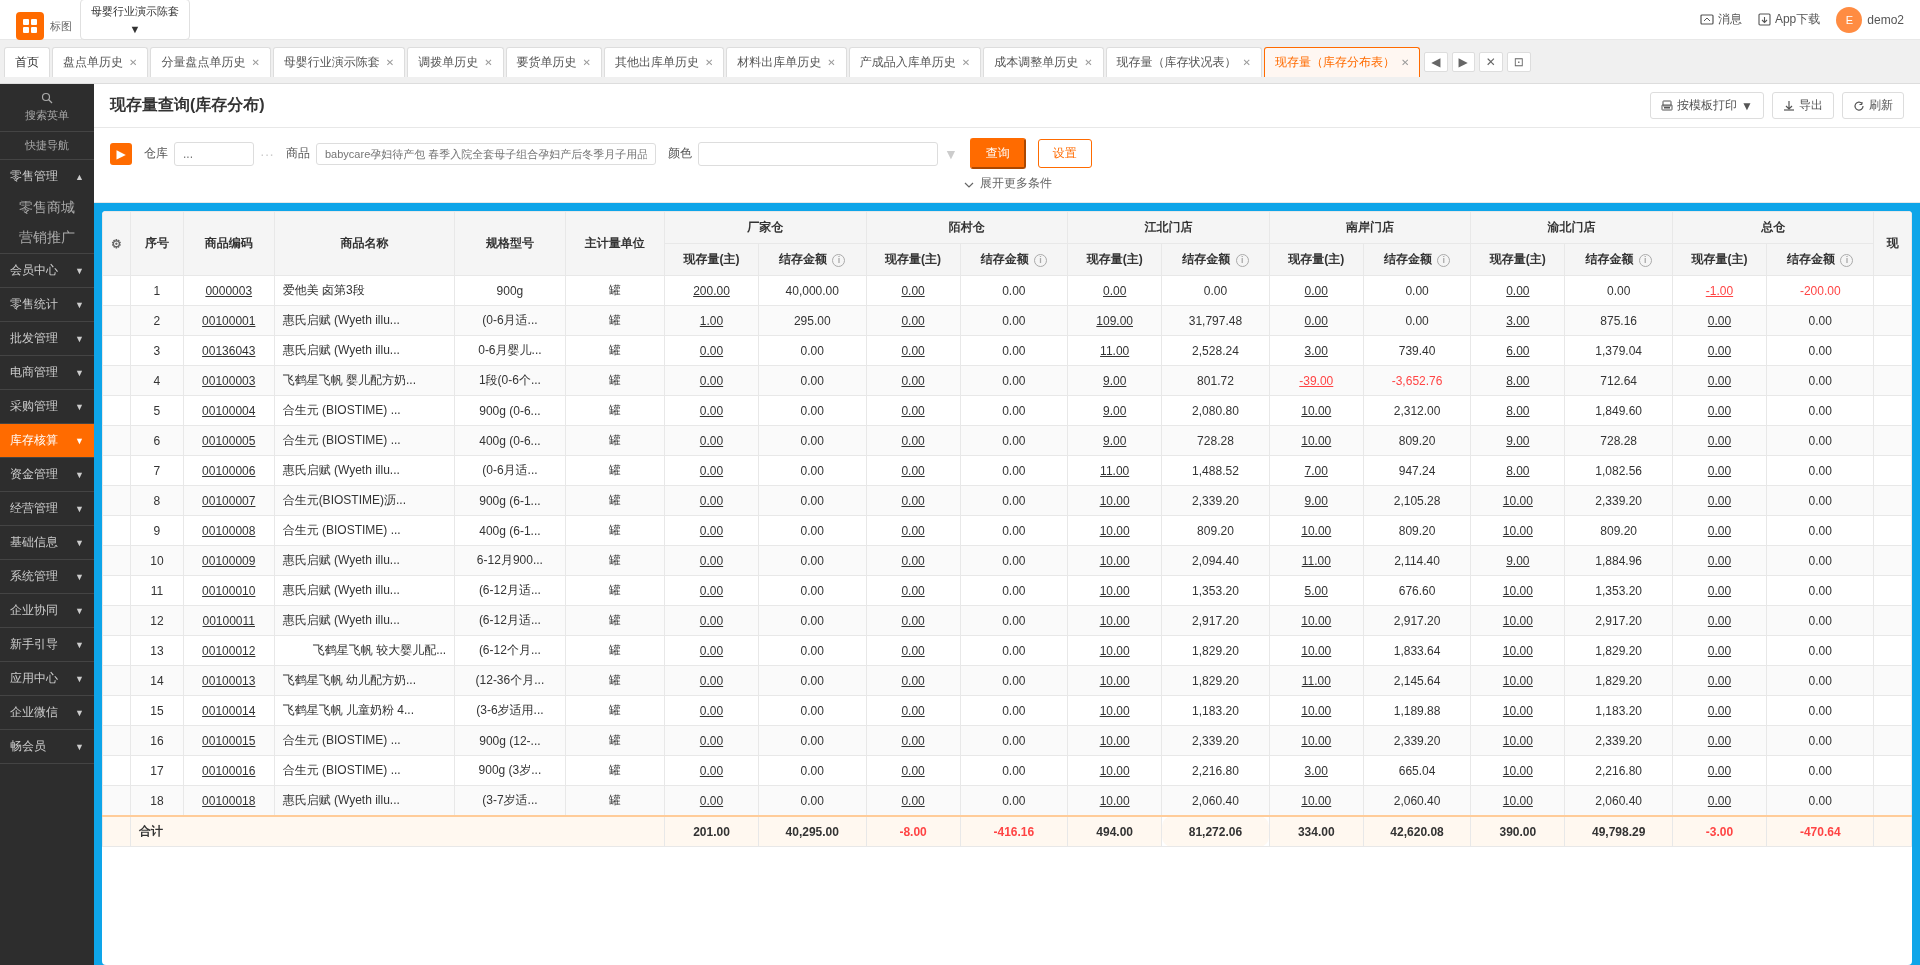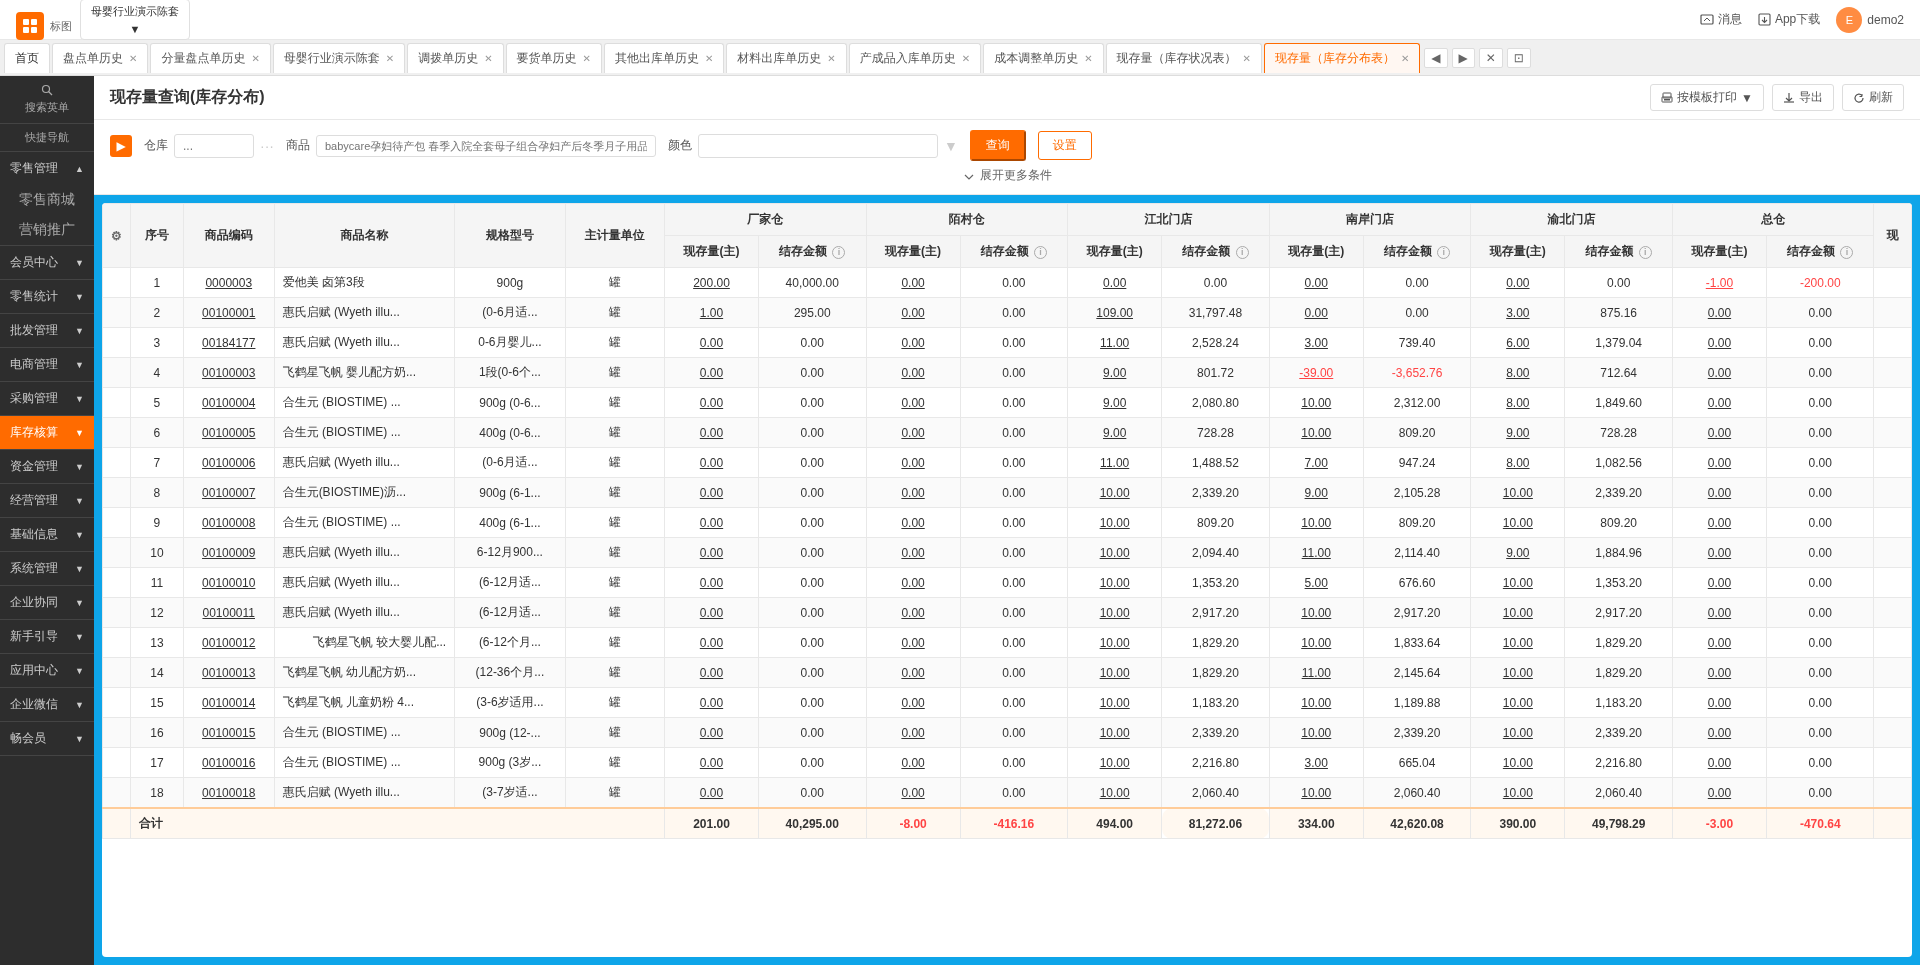--- a/index.html
+++ b/index.html
@@ -10,21 +10,21 @@
     .top-bar-left { display: flex; align-items: flex-end; gap: 8px; }
     .logo-area { display: flex; align-items: center; gap: 6px; }
     .logo-icon { width: 28px; height: 28px; background: #ff6b00; border-radius: 4px; display: flex; align-items: center; justify-content: center; color: white; font-size: 10px; font-weight: bold; }
     .logo-text { font-size: 11px; color: #666; }
     .industry-selector { display: flex; align-items: center; gap: 4px; padding: 4px 10px; border: 1px solid #e0e0e0; border-radius: 4px; cursor: pointer; font-size: 11px; color: #333; background: #fff; flex-direction: column; }
     .top-bar-right { display: flex; align-items: center; gap: 16px; font-size: 12px; color: #555; }
     .top-bar-right span { cursor: pointer; display: flex; align-items: center; gap: 4px; }
     .avatar { width: 26px; height: 26px; border-radius: 50%; background: #ff8c42; display: flex; align-items: center; justify-content: center; color: white; font-size: 11px; }
 
     
-    .tabs-bar { height: 36px; background: #f0f0f0; display: flex; align-items: center; padding: 0 4px; border-bottom: 1px solid #ddd; overflow: hidden; }
+    .tabs-bar { height: 44px; background: #f0f0f0; display: flex; align-items: center; padding: 0 4px; border-bottom: 1px solid #ddd; overflow: hidden; }
     .tab-item { display: flex; align-items: center; gap: 4px; padding: 4px 10px; background: #fff; border: 1px solid #ddd; border-bottom: none; margin-right: 2px; cursor: pointer; font-size: 12px; color: #555; white-space: nowrap; border-radius: 3px 3px 0 0; height: 30px; }
     .tab-item.active { background: #fff7f2; color: #ff6b00; border-color: #ff6b00; border-bottom-color: #fff7f2; }
     .tab-item.home { background: #fff; color: #333; }
     .tab-close { color: #999; font-size: 10px; cursor: pointer; margin-left: 2px; }
     .tab-nav-btn { padding: 2px 6px; background: #fff; border: 1px solid #ddd; cursor: pointer; color: #666; border-radius: 2px; margin: 0 2px; font-size: 12px; }
 
     
     .main-layout { display: flex; height: calc(965px - 40px - 36px); }
 
     
@@ -421,21 +421,21 @@
     <td style="">0.00</td>
     <td style="text-decoration:underline;cursor:pointer;">3.00</td>
     <td style="">875.16</td>
     <td style="text-decoration:underline;cursor:pointer;">0.00</td>
     <td style="">0.00</td>
     <td></td>
   </tr>
             <tr>
     <td></td>
     <td style="">3</td>
-    <td style="text-decoration:underline;cursor:pointer;">00184177</td>
+    <td style="text-decoration:underline;cursor:pointer;">00136043</td>
     <td style="text-align:left;max-width:140px;overflow:hidden;text-overflow:ellipsis;">惠氏启赋 (Wyeth illu...</td>
     <td style="">0-6月婴儿...</td>
     <td style="">罐</td>
     <td style="text-decoration:underline;cursor:pointer;">0.00</td>
     <td style="">0.00</td>
     <td style="text-decoration:underline;cursor:pointer;">0.00</td>
     <td style="">0.00</td>
     <td style="text-decoration:underline;cursor:pointer;">11.00</td>
     <td style="">2,528.24</td>
     <td style="text-decoration:underline;cursor:pointer;">3.00</td>

